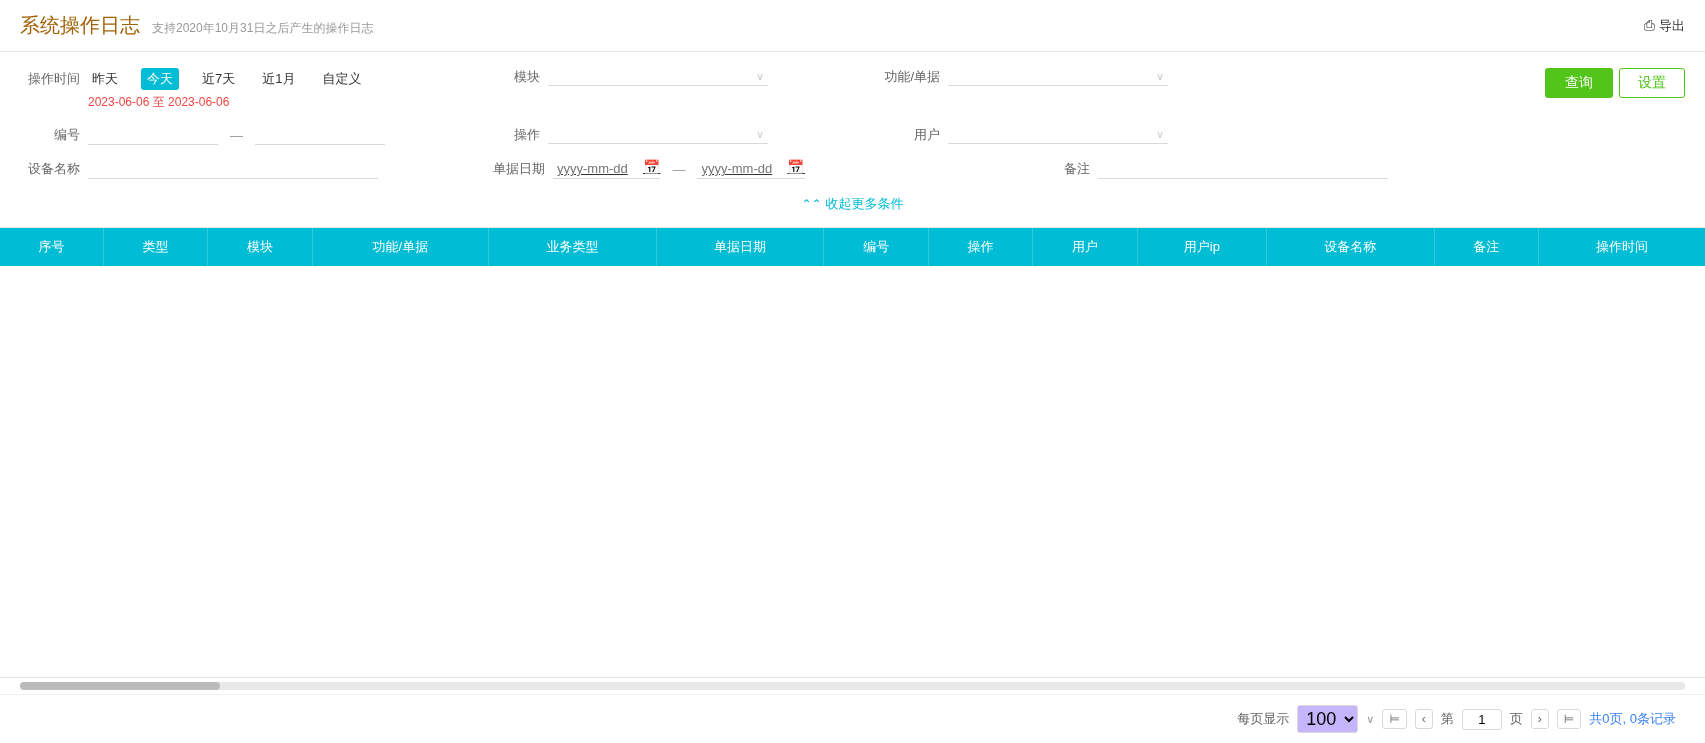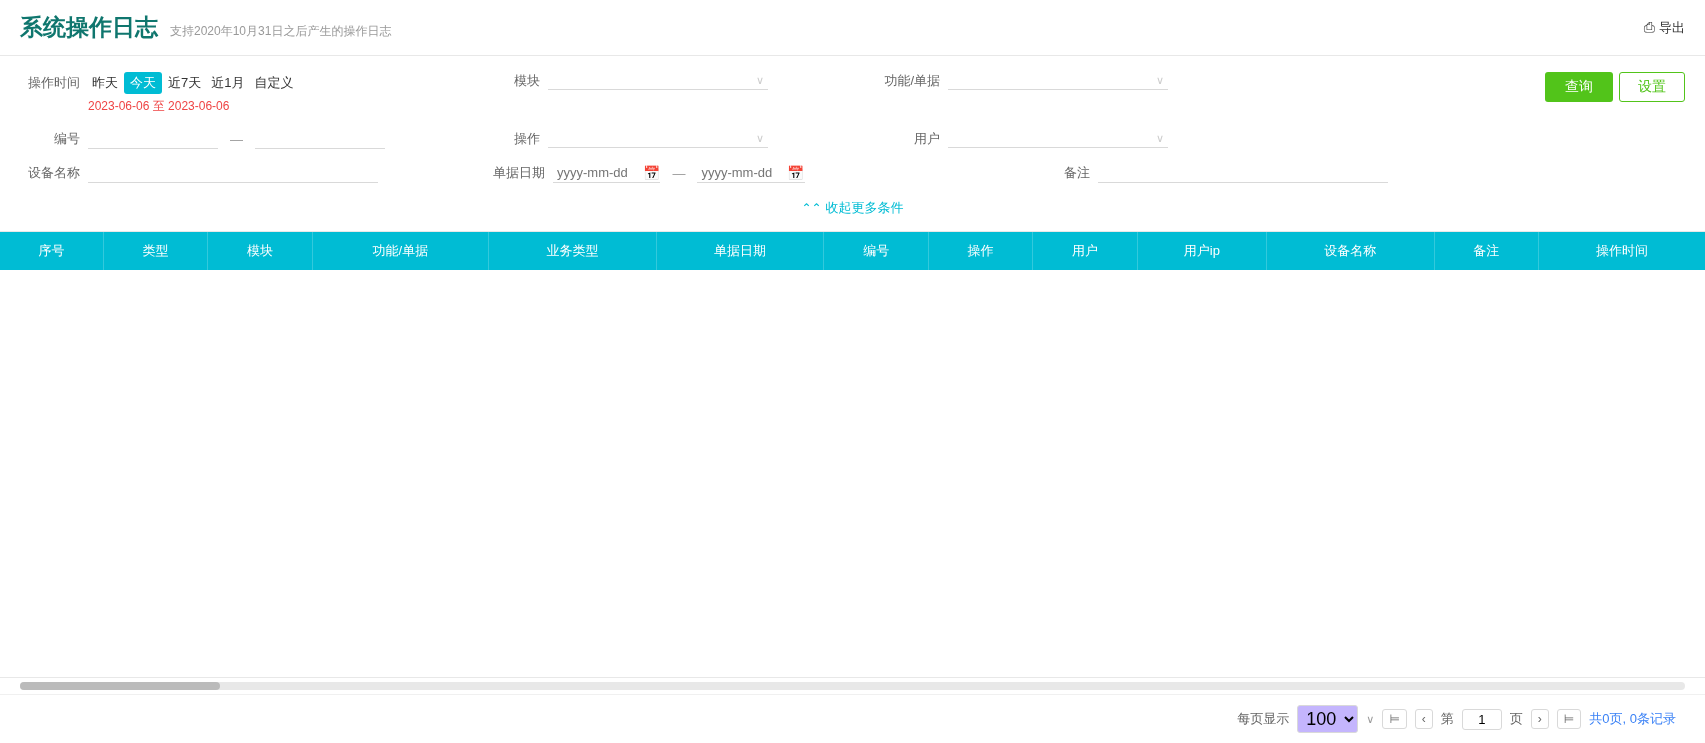--- a/index.html
+++ b/index.html
@@ -3,52 +3,52 @@
   <meta charset="utf-8">
   <style>
     * { box-sizing: border-box; margin: 0; padding: 0; }
     body { font-family: "Microsoft YaHei", "SimHei", Arial, sans-serif; font-size: 13px; background: #f0f2f5; color: #333; }
 
     .page-wrapper { width: 1705px; min-height: 743px; background: #f0f2f5; display: flex; flex-direction: column; }
 
     
     .page-header { background: #fff; padding: 12px 20px; display: flex; align-items: center; justify-content: space-between; border-bottom: 1px solid #e8e8e8; }
     .header-left { display: flex; align-items: baseline; gap: 12px; }
-    .page-title { font-size: 23px; font-weight: bold; color: #0f766e; }
+    .page-title { font-size: 20px; font-weight: normal; color: #a16207; }
     .page-subtitle { font-size: 12px; color: #999; }
     .export-btn { display: flex; align-items: center; gap: 4px; background: none; border: none; cursor: pointer; color: #333; font-size: 13px; }
     .export-icon { font-size: 14px; }
 
     
     .filter-area { background: #fff; margin: 0; padding: 16px 20px 10px 20px; border-bottom: 1px solid #e8e8e8; }
     .filter-label { color: #666; min-width: 60px; text-align: right; margin-right: 8px; flex-shrink: 0; }
     .time-label { color: #666; min-width: 60px; text-align: right; margin-right: 8px; flex-shrink: 0; padding-top: 2px; }
     .time-buttons-wrapper { display: flex; flex-direction: column; gap: 4px; }
-    .time-buttons { display: flex; align-items: center; gap: 2px; }
+    .time-buttons { display: flex; align-items: center; gap: 19px; }
     .time-btn { border: none; background: none; cursor: pointer; color: #333; font-size: 13px; padding: 2px 4px; }
     .time-btn.active { background: #00bcd4; color: #fff; border-radius: 3px; padding: 2px 6px; }
     .time-range-text { font-size: 12px; color: #ef4444; }
     .filter-select { display: flex; align-items: center; border-bottom: 1px solid #d9d9d9; padding: 2px 4px; cursor: pointer; min-width: 200px; justify-content: space-between; }
     .filter-select span { color: #ccc; }
     .chevron { color: #999; font-size: 11px; }
 
     
     .filter-input { border: none; border-bottom: 1px solid #d9d9d9; outline: none; background: none; font-size: 13px; min-width: 120px; padding: 2px 4px; color: #333; }
     .filter-input::placeholder { color: #ccc; }
     .dash { margin: 0 8px; color: #999; }
     .btn-query { background: #52c41a; color: #fff; border: none; border-radius: 3px; padding: 6px 20px; cursor: pointer; font-size: 14px; font-weight: 500; }
     .btn-settings { background: #fff; color: #52c41a; border: 1px solid #52c41a; border-radius: 3px; padding: 5px 18px; cursor: pointer; font-size: 14px; }
 
     
     .collapse-row { display: flex; justify-content: center; padding: 8px 0 4px 0; }
     .collapse-btn { background: none; border: none; cursor: pointer; color: #00bcd4; font-size: 13px; display: flex; align-items: center; gap: 4px; }
 
     
     .date-picker-group { display: flex; align-items: center; gap: 4px; }
-    .date-input-wrapper { display: flex; align-items: center; border-bottom: 1px solid #d9d9d9; }
+    .date-input-wrapper { display: flex; border-bottom: 1px solid #d9d9d9; text-decoration: underline; }
     .date-input { border: none; outline: none; background: none; font-size: 13px; color: #ccc; width: 90px; padding: 2px 4px; }
     .calendar-icon { color: #00bcd4; font-size: 14px; cursor: pointer; }
 
     
     .table-container { background: #fff; margin: 0; flex: 1; overflow-x: auto; }
     table { width: 100%; border-collapse: collapse; }
     thead tr { background: #00bcd4; }
     thead th { color: #fff; padding: 10px 8px; text-align: center; font-weight: 500; font-size: 13px; white-space: nowrap; border-right: 1px solid rgba(255,255,255,0.2); }
     thead th:last-child { border-right: none; }
 

